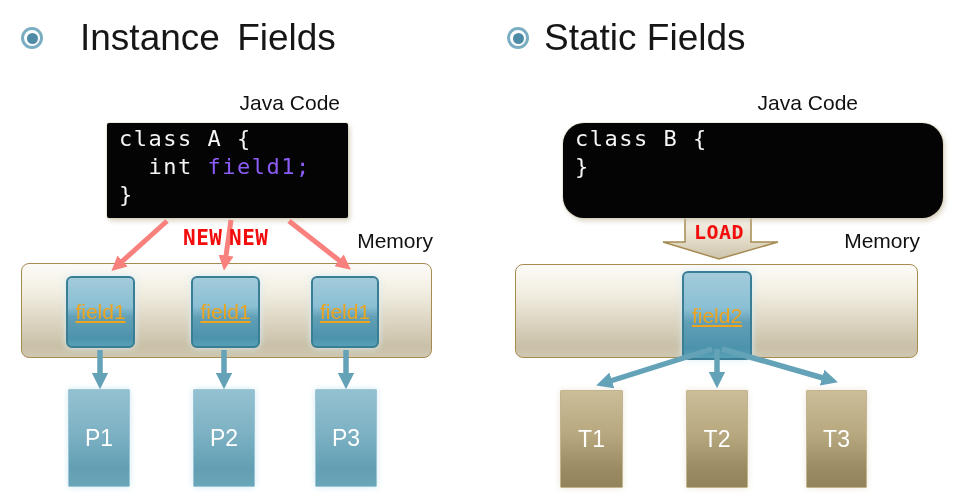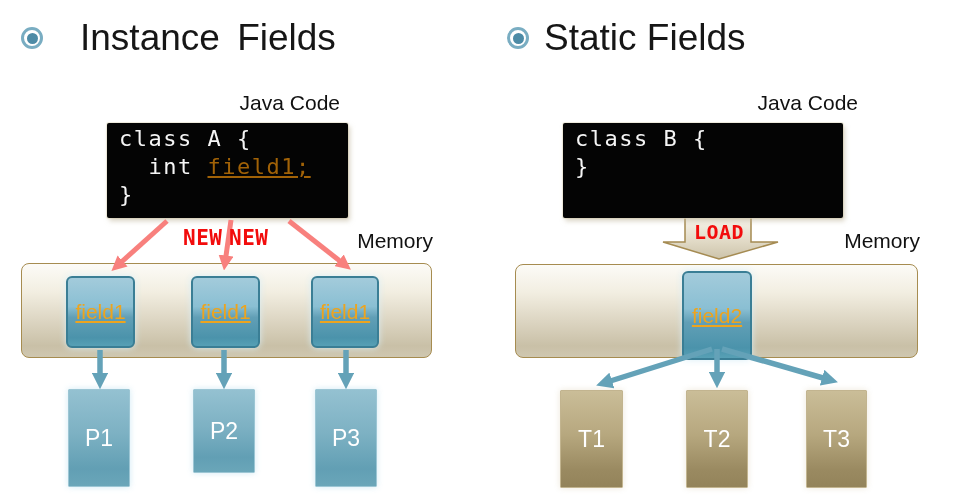--- a/index.html
+++ b/index.html
@@ -18,21 +18,21 @@
   
   .mini-label { position:absolute; font-size:21px; color:#111; text-align:right; }
 
   
   .code-box { position:absolute; background:#040404; border-radius:2px; z-index:3;
               box-shadow:2px 3px 5px rgba(185,175,145,.55), 0 0 0 1px rgba(235,230,210,.65);
               font-family:"DejaVu Sans Mono","Liberation Mono",monospace;
               font-size:22px; line-height:28px; letter-spacing:1.5px;
               color:#f5f5f5; padding:2px 0 0 12px; }
   .code-line { white-space:pre; }
-  .tok-field { color:#a16207;text-decoration:underline; }
+  .tok-field { color:#8b5cf6; }
   .tok-key   { color:#ef8181; }
 
   
   .red-label { position:absolute; z-index:7; color:#f20c0c;
                font-family:"DejaVu Sans Mono","Liberation Mono",monospace;
                font-size:21px; font-weight:bold; letter-spacing:0.5px; }
 
   
   .memory-bar { position:absolute; border:1.5px solid #a68c50; border-radius:8px; z-index:1;
                 background:linear-gradient(180deg,#fcfbf7 0%,#f2eee1 30%,#ddd6c3 60%,#c9c0a7 88%,#cfc7b0 100%); }
@@ -95,39 +95,39 @@
     </defs>
     <polygon points="685,214 751,214 751,242 778,242 719,259 663,242 685,242" fill="url(#loadGrad)" stroke="#a58b52" stroke-width="1.5"></polygon>
   </svg>
 
   <div class="code-box" style="left:107px; top:123px; width:241px; height:95px;">
     <div class="code-line"><span>class A {</span></div>
     <div class="code-line"><span>  int </span><span class="tok-field">field1;</span></div>
     <div class="code-line"><span>}</span></div>
   </div>
 
-  <div class="code-box" style="left:563px; top:123px; width:280px; height:95px;">
+  <div class="code-box" style="left:563px; top:123px; width:380px; height:95px;border-radius:21px;">
     <div class="code-line"><span>class B {</span></div>
     <div class="code-line"><span>}</span></div>
   </div>
 
   <div class="red-label" style="left:183px; top:226px;">NEW</div>
   <div class="red-label" style="left:229px; top:226px;">NEW</div>
   <div class="red-label" style="left:694px; top:220px; font-size:20px; z-index:7;">LOAD</div>
 
   <div class="memory-bar" style="left:21px; top:263px; width:411px; height:95px;"></div>
   <div class="memory-bar" style="left:515px; top:264px; width:403px; height:94px;"></div>
 
   <div class="field-box" style="left:66px;  top:276px; width:69px; height:72px;">field1</div>
   <div class="field-box" style="left:191px; top:276px; width:69px; height:72px;">field1</div>
   <div class="field-box" style="left:311px; top:276px; width:68px; height:72px;">field1</div>
   <div class="field-box" style="left:682px; top:271px; width:70px; height:89px;">field2</div>
 
   <div class="node-box node-blue" style="left:68px;  top:389px; width:62px; height:98px;">P1</div>
-  <div class="node-box node-blue" style="left:193px; top:389px; width:62px; height:84px;">P2</div>
+  <div class="node-box node-blue" style="left:193px; top:389px; width:62px; height:98px;">P2</div>
   <div class="node-box node-blue" style="left:315px; top:389px; width:62px; height:98px;">P3</div>
 
   <div class="node-box node-tan" style="left:560px; top:390px; width:63px; height:98px;">T1</div>
   <div class="node-box node-tan" style="left:686px; top:390px; width:62px; height:98px;">T2</div>
   <div class="node-box node-tan" style="left:806px; top:390px; width:61px; height:98px;">T3</div>
 
   <svg class="svg-layer svg-over">
     <defs>
       <marker id="headSalmon" viewBox="0 0 10 10" refX="5" refY="5" markerWidth="3" markerHeight="3" orient="auto">
         <path d="M0,0 L10,5 L0,10 z" fill="#f8807d"></path>

